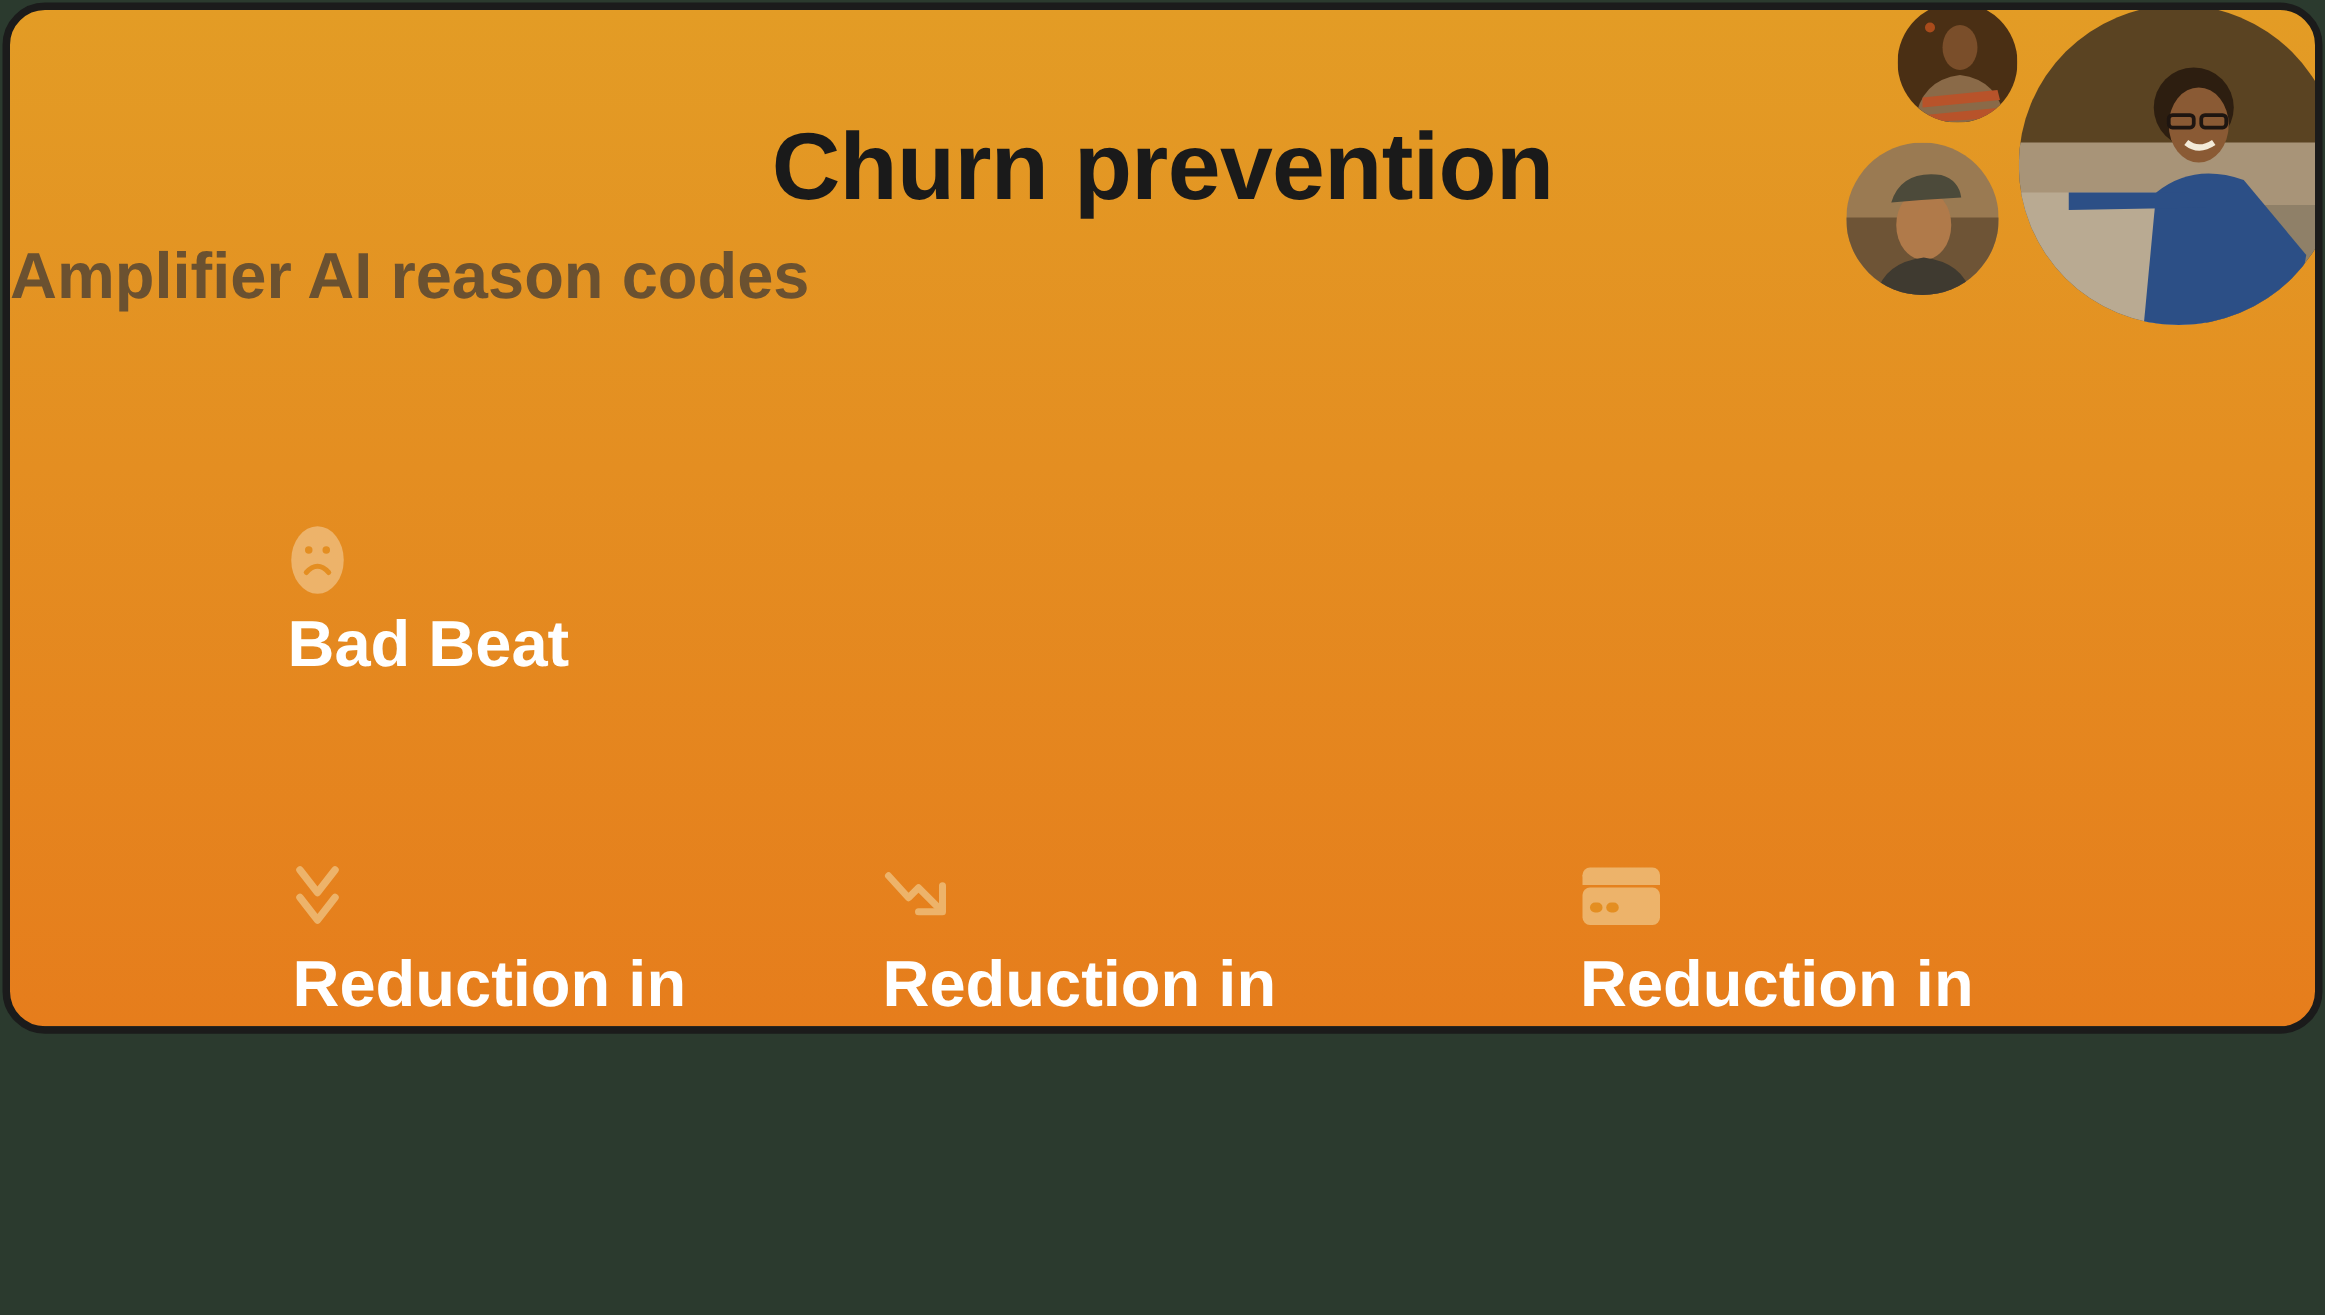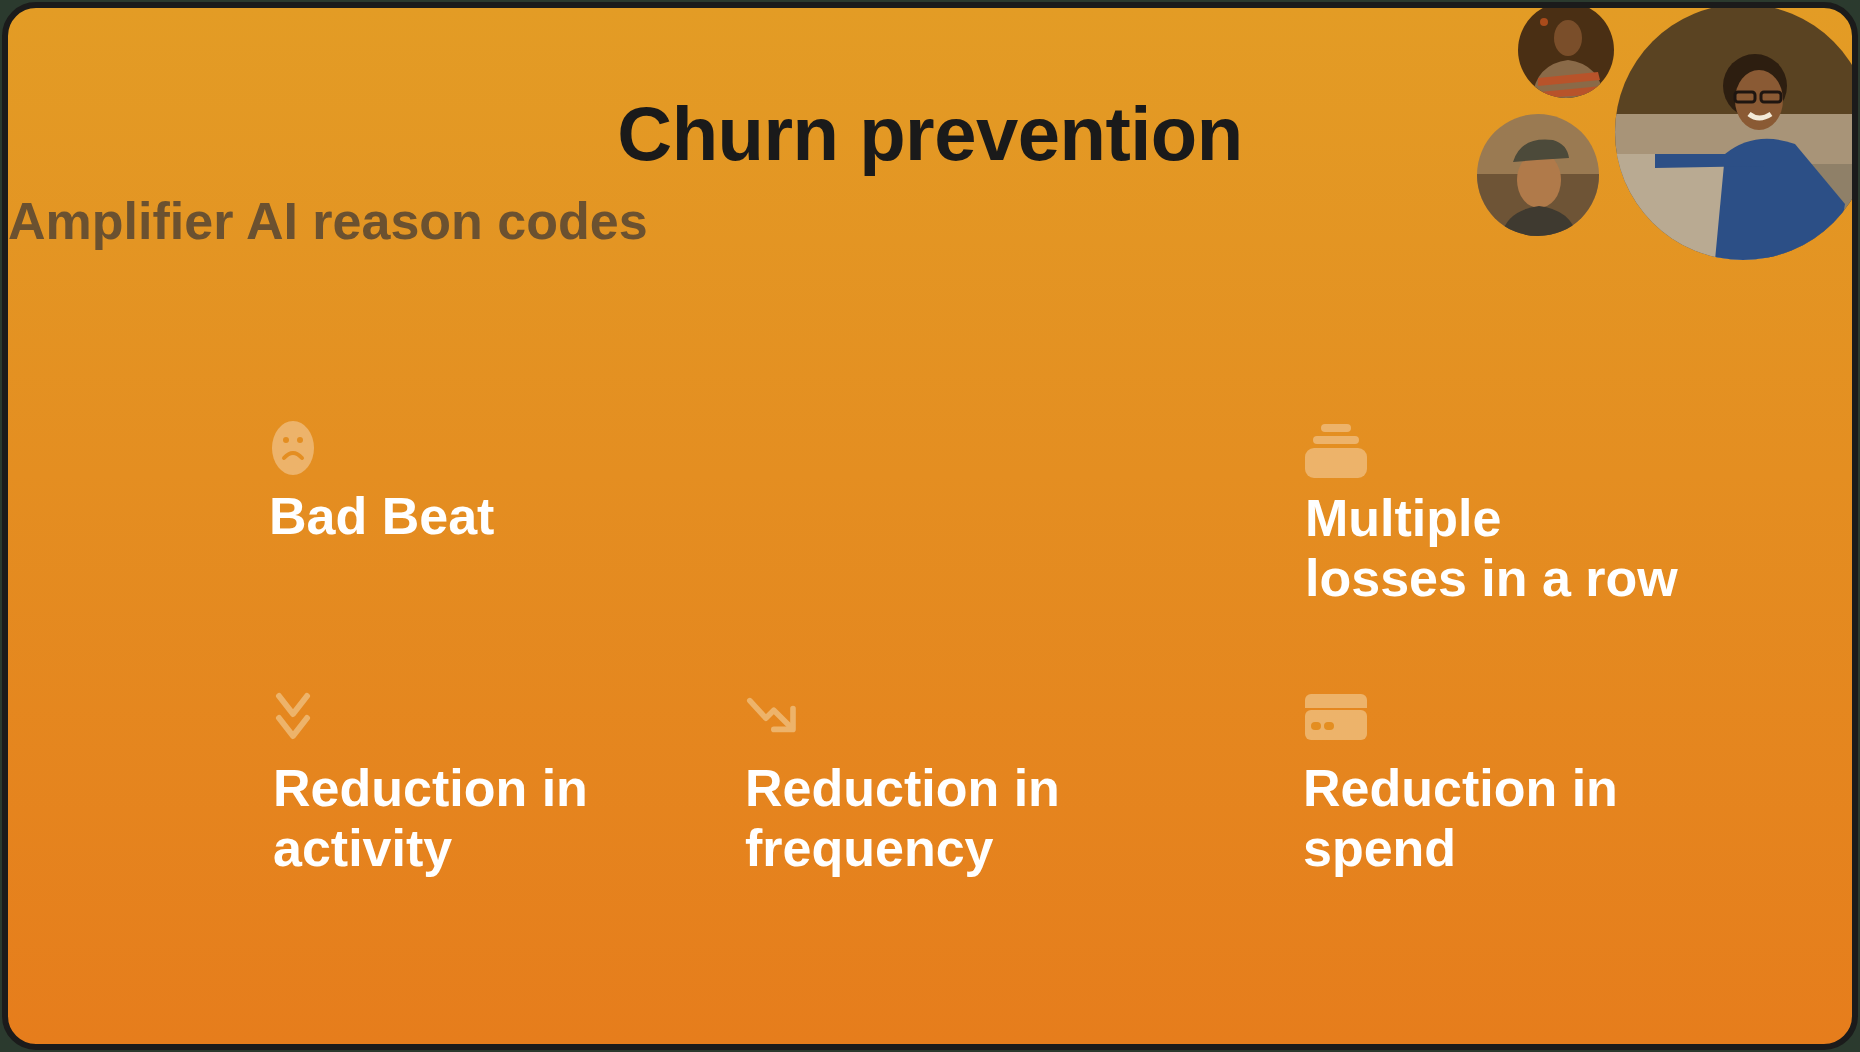--- a/index.html
+++ b/index.html
@@ -3,42 +3,42 @@
 <meta charset="utf-8">
 <style>
   html, body { margin: 0; padding: 0; }
   body {
     width: 1860px; height: 1052px; overflow: hidden;
     background: #2b3a2e;
     font-family: "Liberation Sans", "DejaVu Sans", sans-serif;
     position: relative;
   }
   .card {
-    position: absolute; left: 2px; top: 2px; width: 1856px; height: 1048px;
+    position: absolute; left: 2px; top: 2px; width: 1856px; height: 825px;
     box-sizing: border-box;
     border: 6px solid #1b1b1b;
     border-radius: 34px;
     background: linear-gradient(180deg, #E39C25 0%, #E48E21 45%, #E67D1C 100%);
     overflow: hidden;
   }
   .title {
     position: absolute; left: 0; right: 0; top: 82px;
     text-align: center; font-weight: 700; font-size: 76px; color: #1a1a1a;
     letter-spacing: -0.5px; margin: 0;
   }
   .subtitle {
     position: absolute; left: 0; right: 0; top: 183px;
     font-weight: 700; font-size: 52px; color: #6b5130;
     margin: 0;
   }
   .avatar {
     position: absolute; border-radius: 50%; overflow: hidden;
   }
   .avatar svg { width: 100%; height: 100%; display: block; }
-  .item { position: absolute; margin-left: 39px; }
+  .item { position: absolute; }
   .item .icon { width: 64px; height: 58px; display: block; }
   .item .label {
     margin-top: 10px; color: #ffffff; font-weight: 600; font-size: 52px;
     line-height: 60px; white-space: pre-line;
   }
 </style>
 </head>
 <body>
 
 <div class="card">
@@ -85,29 +85,20 @@
     <svg class="icon" viewBox="0 0 64 58">
       <ellipse cx="24" cy="30" rx="21" ry="27" fill="#EDB36A"></ellipse>
       <circle cx="17" cy="22" r="3" fill="#E48E21"></circle>
       <circle cx="31" cy="22" r="3" fill="#E48E21"></circle>
       <path d="M15 40 Q24 30 33 40" stroke="#E48E21" stroke-width="4" fill="none" stroke-linecap="round"></path>
     </svg>
     <div class="label">Bad Beat</div>
   </div>
 
 
-  <div class="item" style="left:1258px; top:412px;">
-    <svg class="icon" viewBox="0 0 64 58">
-      <rect x="16" y="4" width="30" height="8" rx="4" fill="#EDB36A"></rect>
-      <rect x="8" y="16" width="46" height="8" rx="4" fill="#EDB36A"></rect>
-      <rect x="0" y="28" width="62" height="30" rx="9" fill="#EDB36A"></rect>
-    </svg>
-    <div class="label">Multiple
-losses in a row</div>
-  </div>
 
   <div class="item" style="left:226px; top:682px;">
     <svg class="icon" viewBox="0 0 64 58">
       <path d="M6 6 L20 24 L34 6" stroke="#EDB36A" stroke-width="6" fill="none" stroke-linecap="round" stroke-linejoin="round"></path>
       <path d="M6 28 L20 46 L34 28" stroke="#EDB36A" stroke-width="6" fill="none" stroke-linecap="round" stroke-linejoin="round"></path>
     </svg>
     <div class="label">Reduction in
 activity</div>
   </div>
 

